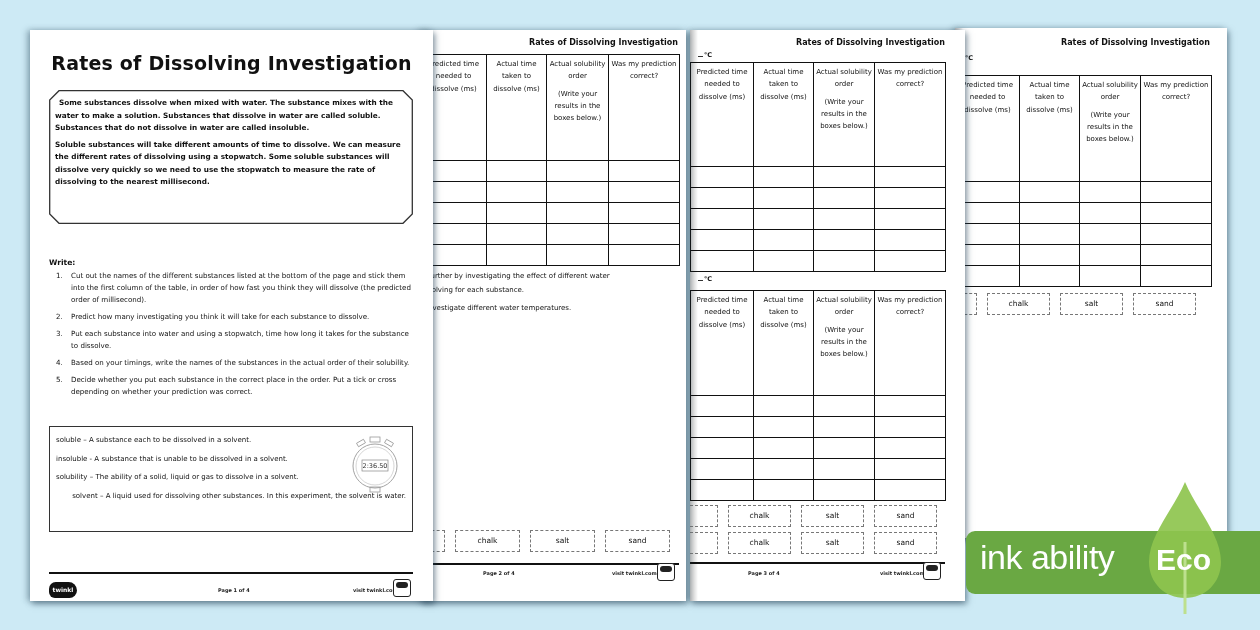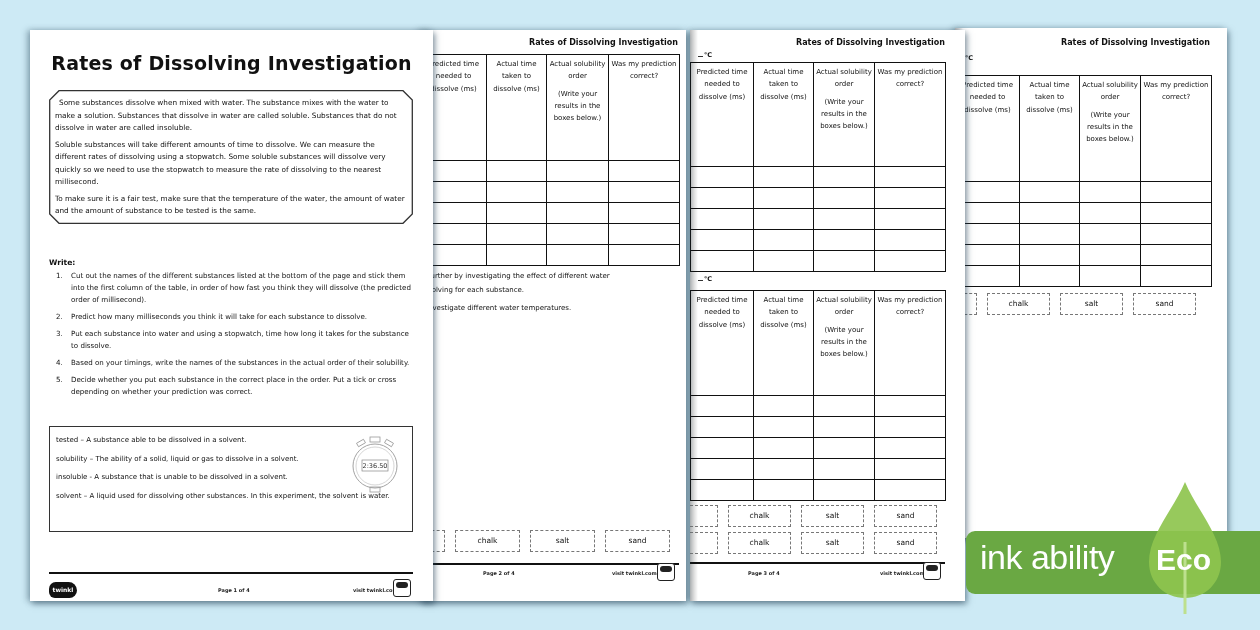--- a/index.html
+++ b/index.html
@@ -22,29 +22,29 @@
   #page4 { left: 955px; top: 28px; width: 272px; height: 510px; z-index: 1; }
 
   
   .p1-title { position: absolute; left: 0; width: 403px; top: 22px; text-align: center;
     font-weight: bold; font-size: 19px; letter-spacing: 0.2px; font-family: "DejaVu Sans", sans-serif; }
   .intro-box { position: absolute; left: 19px; top: 60px; width: 364px; height: 134px;
     border: 1.3px solid #333;
     clip-path: polygon(10px 0, calc(100% - 10px) 0, 100% 10px, 100% calc(100% - 10px), calc(100% - 10px) 100%, 10px 100%, 0 calc(100% - 10px), 0 10px);
     padding: 7px 6px; font-size: 7.3px; line-height: 12.5px; }
   .intro-border { position:absolute; left:19px; top:60px; width:364px; height:134px; pointer-events:none; }
-  .intro-box p { margin-bottom: 4px; }
+  .intro-box p { margin-bottom: 4px; font-weight: bold; }
   .method-title { position: absolute; left: 19px; top: 228px; font-size: 7.6px; font-weight: bold; }
   .method-list { position: absolute; left: 26px; top: 240px; width: 360px; font-size: 7.1px; line-height: 12px; }
   .method-list li { display: flex; margin-bottom: 5px; }
   .method-list .num { width: 15px; flex: none; }
   .glossary { position: absolute; left: 19px; top: 396px; width: 364px; height: 106px;
     border: 1.3px solid #333; padding: 7px 6px; font-size: 7px; line-height: 12px; }
   .glossary p { margin-bottom: 6.5px; }
-  .glossary p.last { width: 350px; }
+  .glossary p.last { width: 350px; text-align: right; }
   .stopwatch { position: absolute; left: 300px; top: 8px; width: 50px; height: 60px; }
   .footer-line { position: absolute; height: 2px; background: #111; }
   .footer { position: absolute; font-size: 5px; font-weight: bold; color: #222; }
   .twinkl-logo { position: absolute; width: 28px; height: 16px; background: #111; border-radius: 8px 10px 9px 7px;
     color: #fff; font-size: 6px; font-weight: bold; text-align: center; line-height: 16px; }
   .badge-logo { position: absolute; width: 18px; height: 18px; border: 1.3px solid #222; border-radius: 3px; background: #fff; }
   .badge-logo::before { content: ""; position: absolute; left: 2px; top: 2px; width: 12px; height: 6px; background: #222; border-radius: 5px; }
 
   
   table.results { position: absolute; border-collapse: collapse; table-layout: fixed; }
@@ -75,51 +75,50 @@
 
 <div class="page" id="page1">
   <div class="p1-title">Rates of Dissolving Investigation</div>
 
   <svg class="intro-border" viewBox="0 0 364 134" preserveAspectRatio="none">
     <polygon points="10,0.7 354,0.7 363.3,10 363.3,124 354,133.3 10,133.3 0.7,124 0.7,10" fill="none" stroke="#333" stroke-width="1.3"></polygon>
   </svg>
   <div class="intro-box" style="border:none">
     <p style="text-indent:4px">Some substances dissolve when mixed with water. The substance mixes with the water to make a solution. Substances that dissolve in water are called soluble. Substances that do not dissolve in water are called insoluble.</p>
     <p>Soluble substances will take different amounts of time to dissolve. We can measure the different rates of dissolving using a stopwatch. Some soluble substances will dissolve very quickly so we need to use the stopwatch to measure the rate of dissolving to the nearest millisecond.</p>
-    <p>To make sure it is a fair test, make sure that the temperature of the water, the amount of water and the amount of substance to be tested is the same.</p>
   </div>
 
   <div class="method-title">Write:</div>
   <ul class="method-list" style="list-style:none">
     <li>
         <span class="num">1.</span>
         <span>Cut out the names of the different substances listed at the bottom of the page and stick them into the first column of the table, in order of how fast you think they will dissolve (the predicted order of millisecond).</span>
       </li>
     <li>
         <span class="num">2.</span>
-        <span>Predict how many milliseconds you think it will take for each substance to dissolve.</span>
+        <span>Predict how many investigating you think it will take for each substance to dissolve.</span>
       </li>
     <li>
         <span class="num">3.</span>
         <span>Put each substance into water and using a stopwatch, time how long it takes for the substance to dissolve.</span>
       </li>
     <li>
         <span class="num">4.</span>
         <span>Based on your timings, write the names of the substances in the actual order of their solubility.</span>
       </li>
     <li>
         <span class="num">5.</span>
         <span>Decide whether you put each substance in the correct place in the order. Put a tick or cross depending on whether your prediction was correct.</span>
       </li>
   </ul>
 
   <div class="glossary">
-    <p>tested – A substance able to be dissolved in a solvent.</p>
+    <p>soluble – A substance each to be dissolved in a solvent.</p>
+    <p>insoluble - A substance that is unable to be dissolved in a solvent.</p>
     <p>solubility – The ability of a solid, liquid or gas to dissolve in a solvent.</p>
-    <p>insoluble - A substance that is unable to be dissolved in a solvent.</p>
     <p class="last">solvent – A liquid used for dissolving other substances. In this experiment, the solvent is water.</p>
     <svg class="stopwatch" viewBox="0 0 50 60">
       <rect x="20" y="2" width="10" height="5" fill="none" stroke="#999" stroke-width="0.8"></rect>
       <rect x="7" y="6" width="8" height="4" transform="rotate(-30 11 8)" fill="none" stroke="#999" stroke-width="0.8"></rect>
       <rect x="35" y="6" width="8" height="4" transform="rotate(30 39 8)" fill="none" stroke="#999" stroke-width="0.8"></rect>
       <circle cx="25" cy="31" r="22" fill="none" stroke="#999" stroke-width="0.9"></circle>
       <circle cx="25" cy="31" r="19" fill="none" stroke="#bbb" stroke-width="0.6"></circle>
       <rect x="12" y="25" width="26" height="11" fill="#fff" stroke="#888" stroke-width="0.7"></rect>
       <text x="25" y="33" font-size="6.5" text-anchor="middle" fill="#333" font-family="DejaVu Sans, sans-serif">2:36.50</text>
       <rect x="20" y="52" width="10" height="5" fill="none" stroke="#999" stroke-width="0.8"></rect>

